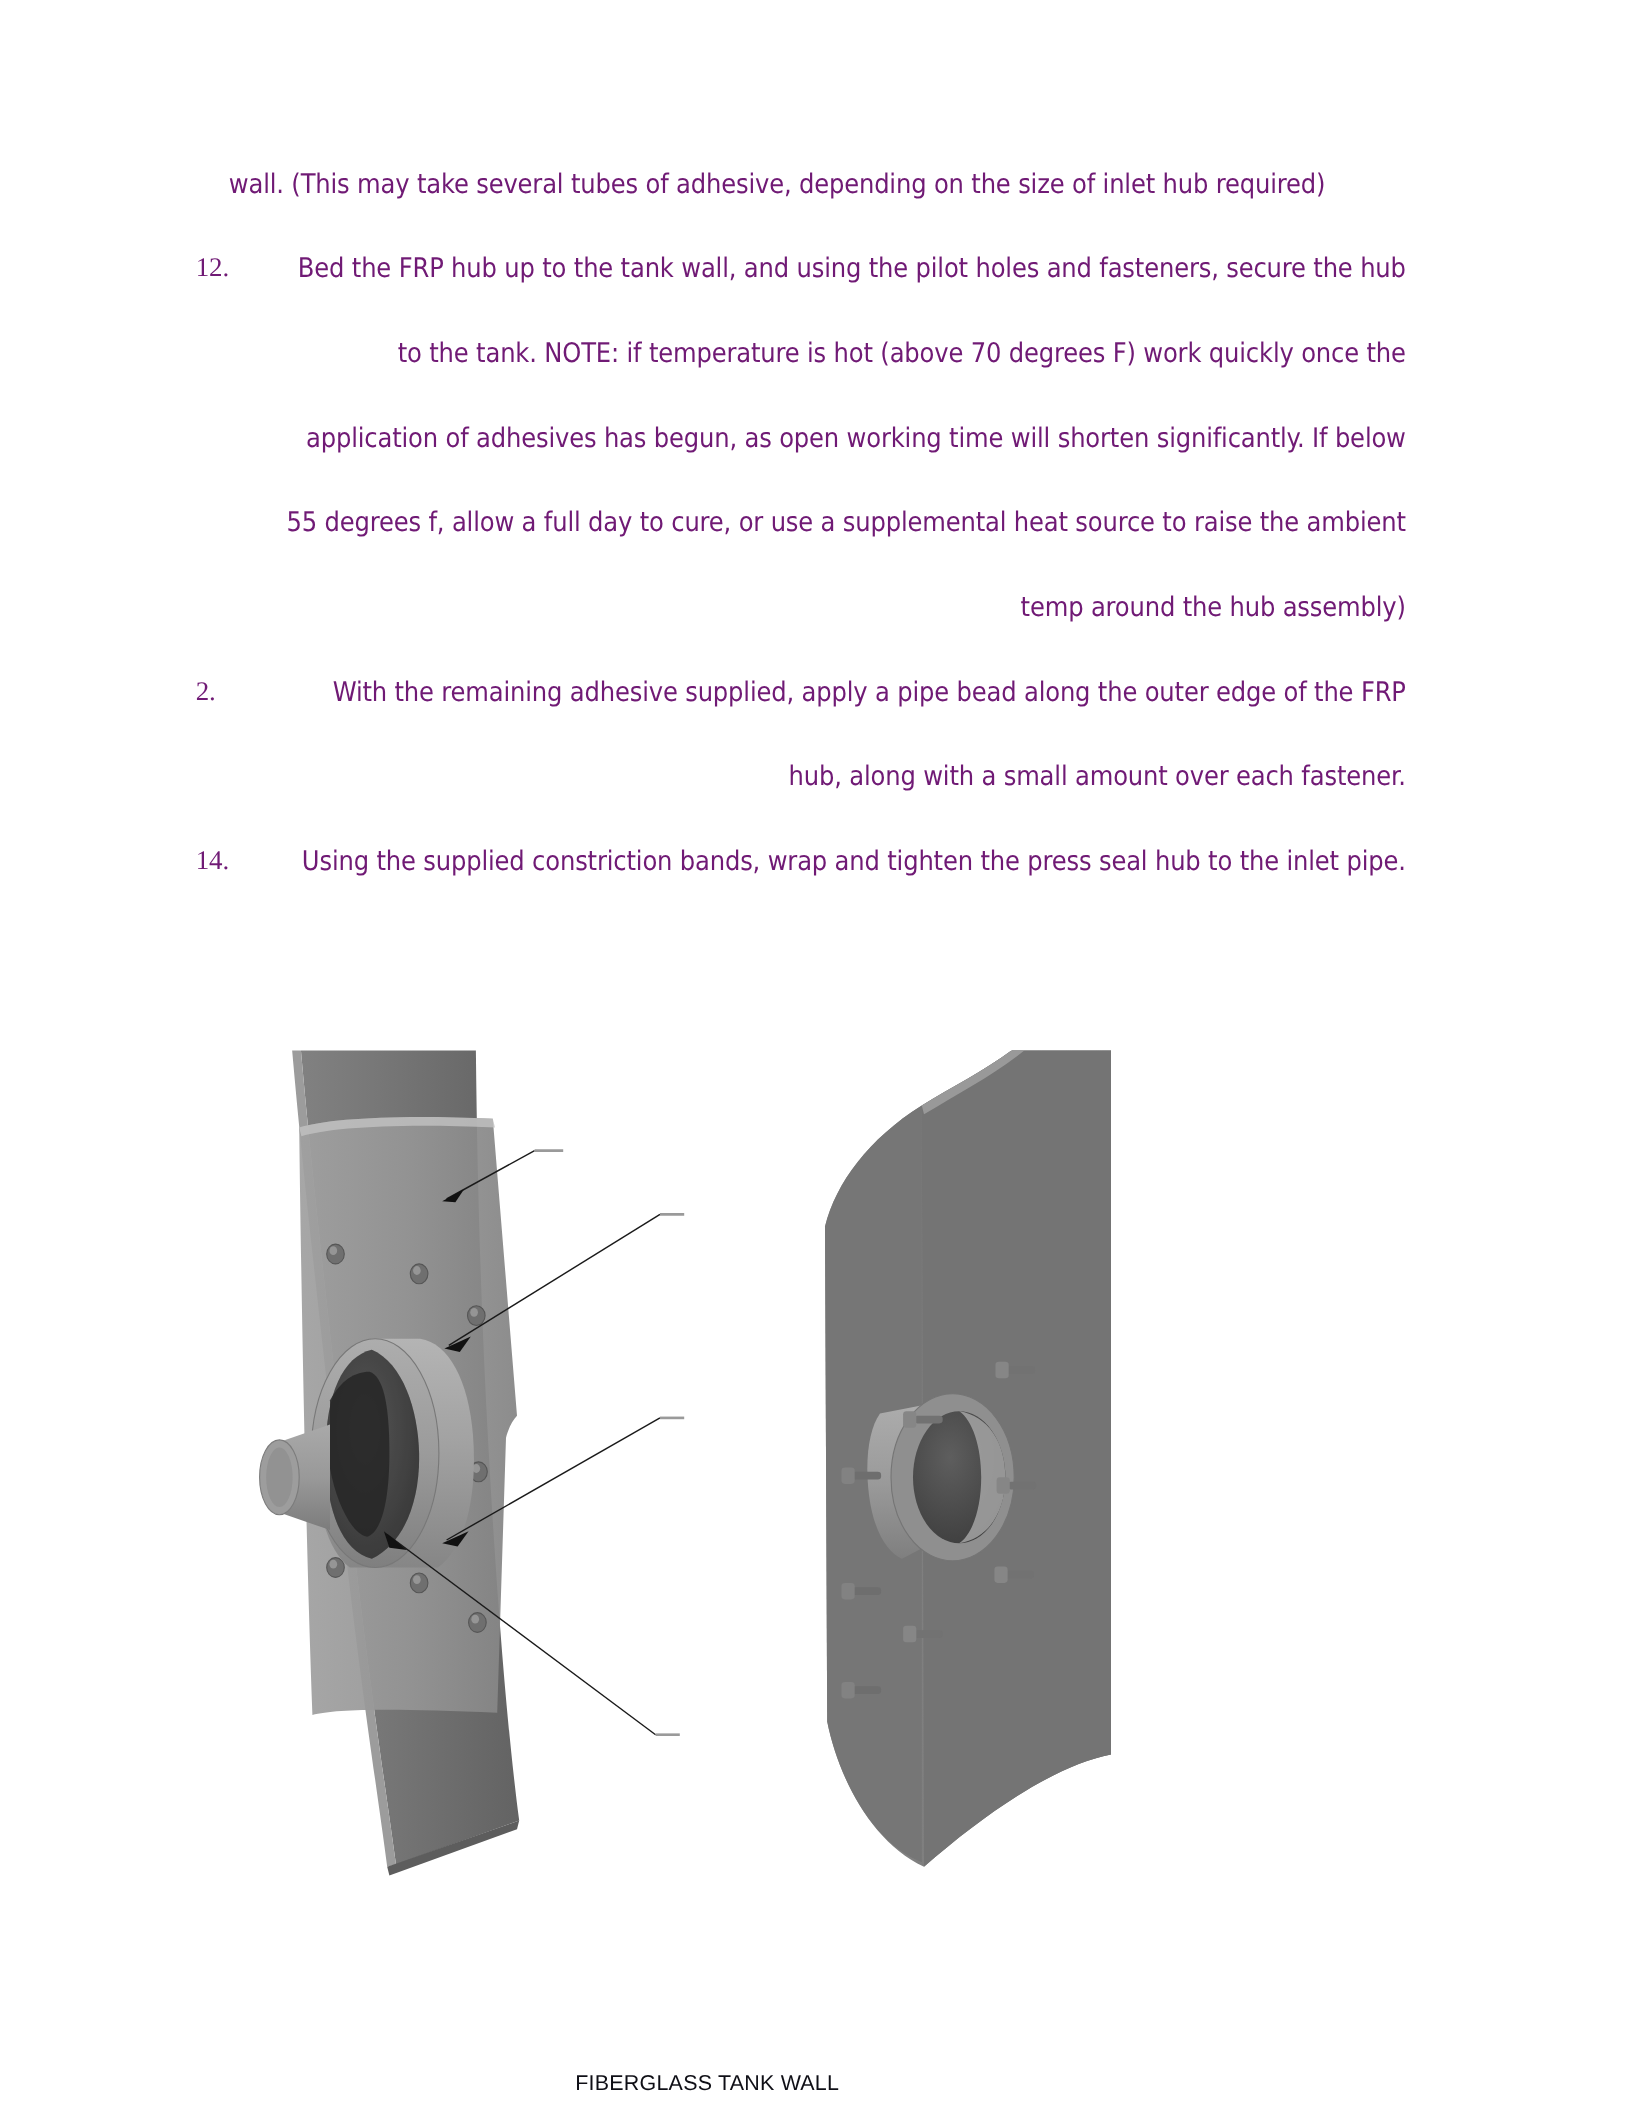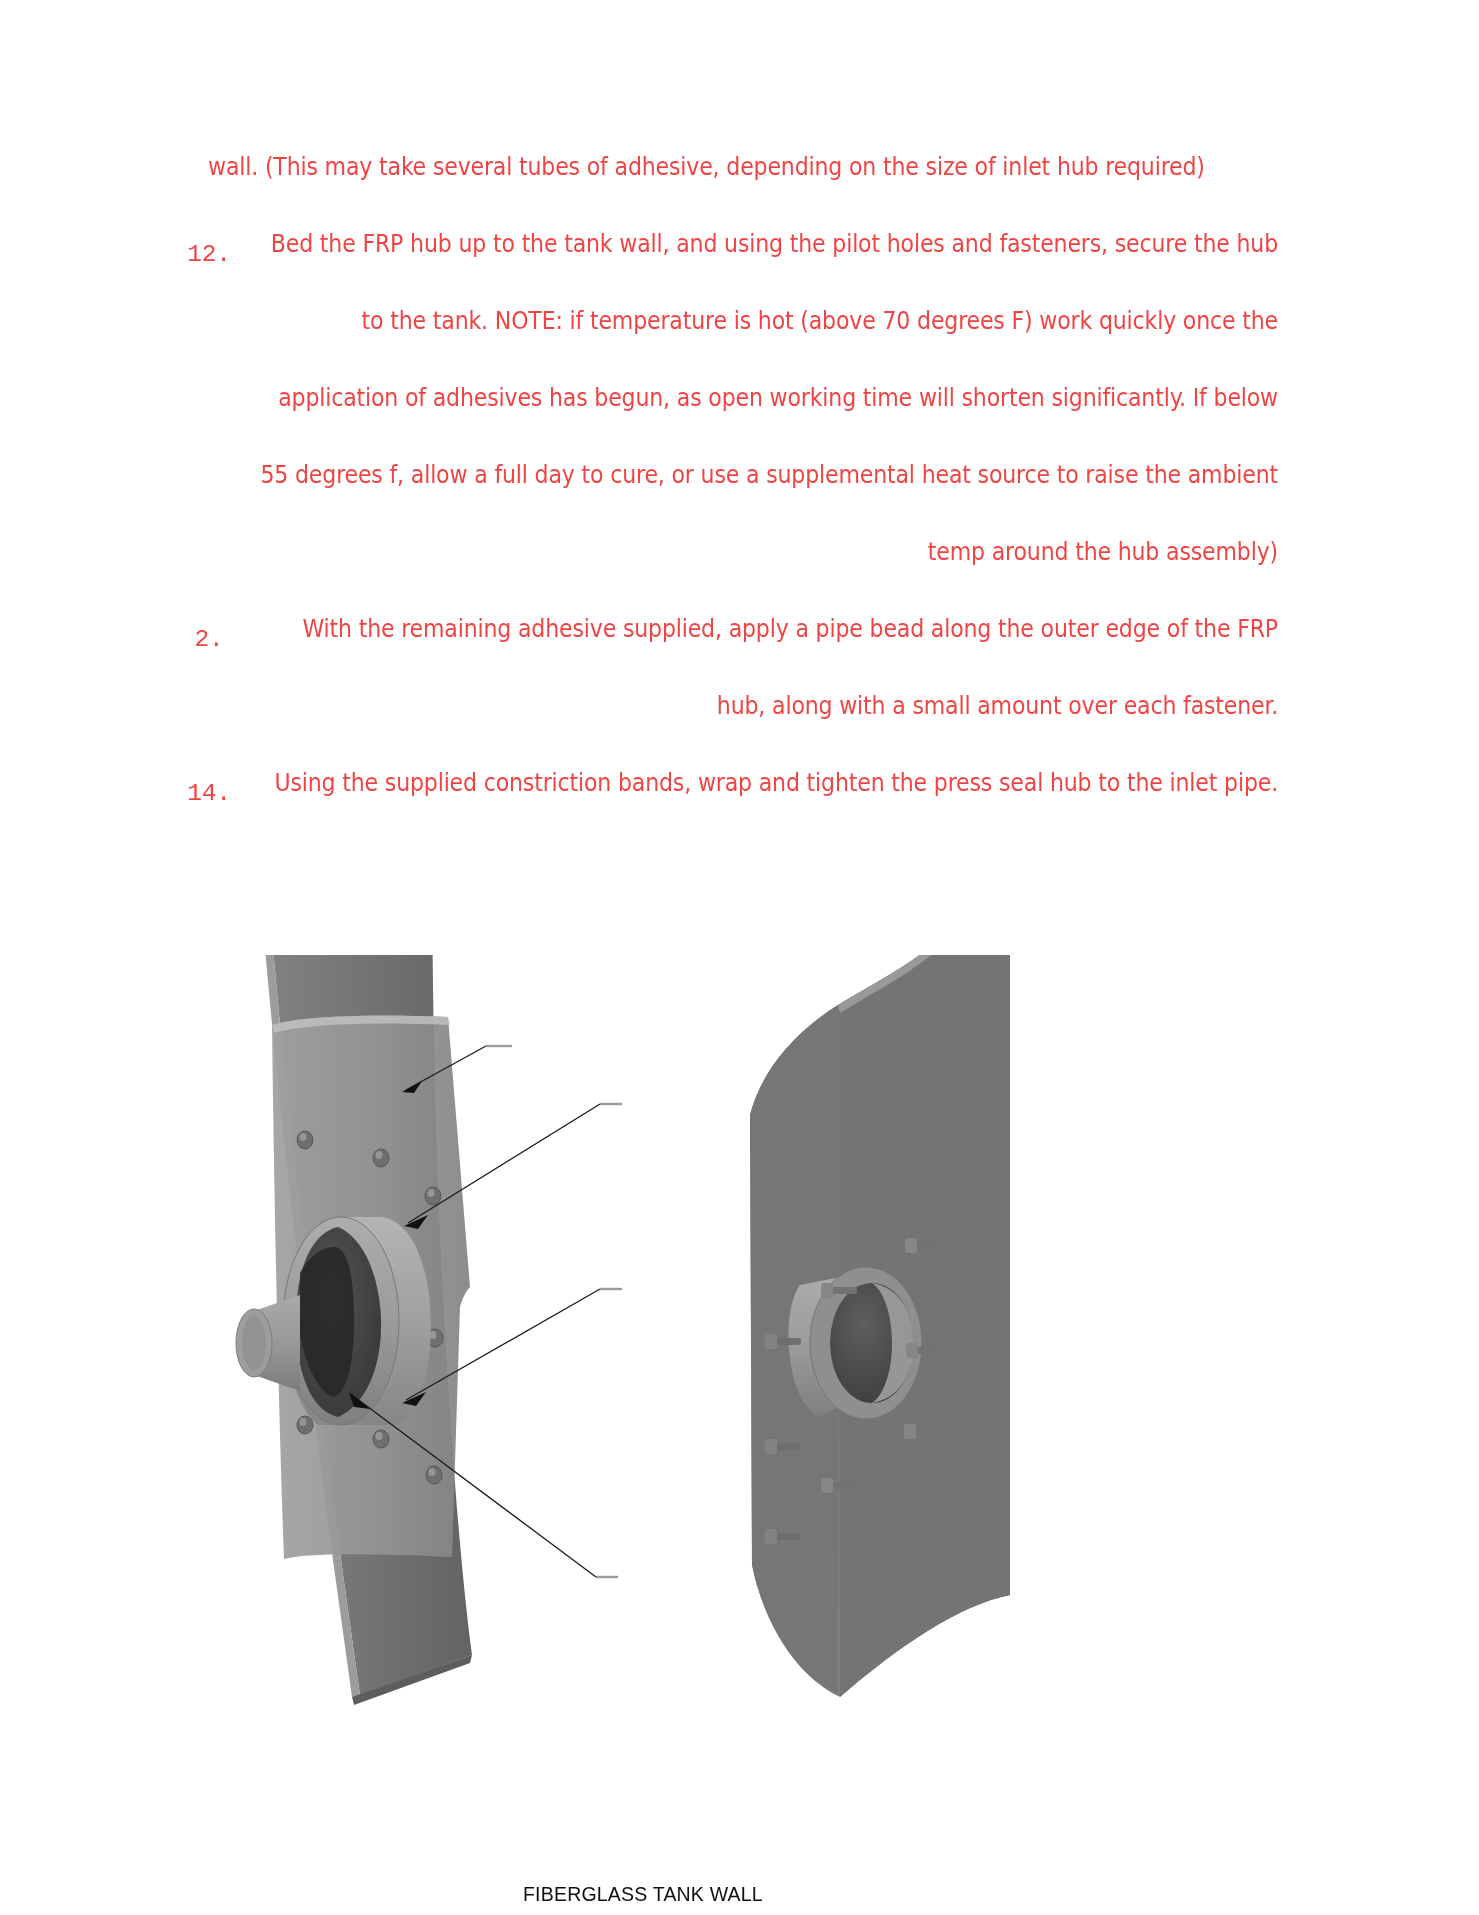--- a/index.html
+++ b/index.html
@@ -20,39 +20,39 @@
   .doc-body {
     position: absolute;
     left: 208px;
     top: 128px;
     width: 1070px;
   }
   .para {
     position: relative;
     font-family: "DejaVu Sans Condensed", "Liberation Sans Narrow", "Liberation Sans", sans-serif;
     font-size: 24.5px;
-    color: #ef4444;
+    color: #701a75;
     line-height: 77px;
     letter-spacing: -0.15px;
     text-align: left;
   }
   .para.cont {
     padding-left: 0;
   }
   .li {
     position: relative;
     padding-left: 44px;
   }
   .li .num {
     position: absolute;
     left: -30px;
-    top: 11px;
+    top: 0;
     width: 62px;
-    text-align: center;
-    font-family: Liberation Mono, monospace;
+    text-align: left;
+    font-family: Liberation Serif, serif;
   }
   .li .txt { display: block; text-align: right; }
 
   
   .figure {
     position: absolute;
     left: 0;
     top: 955px;
     width: 1258px;
     height: 760px;

